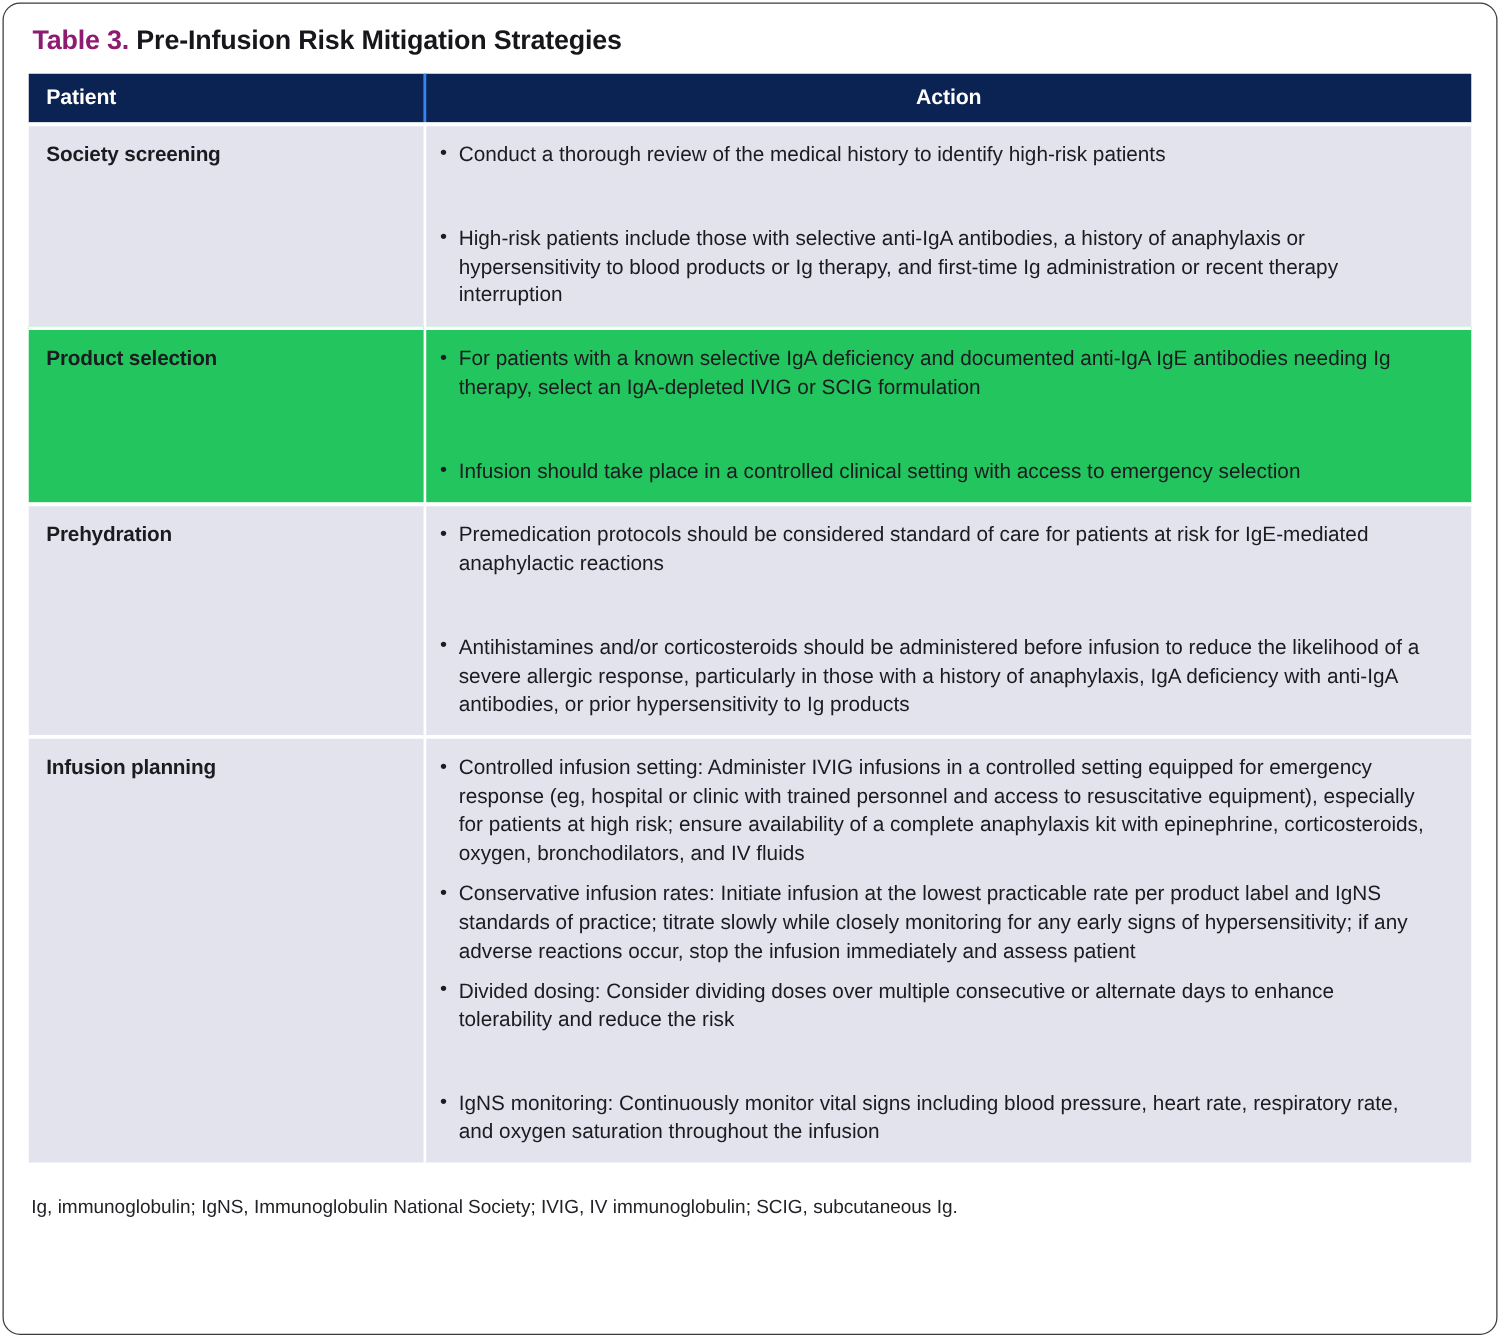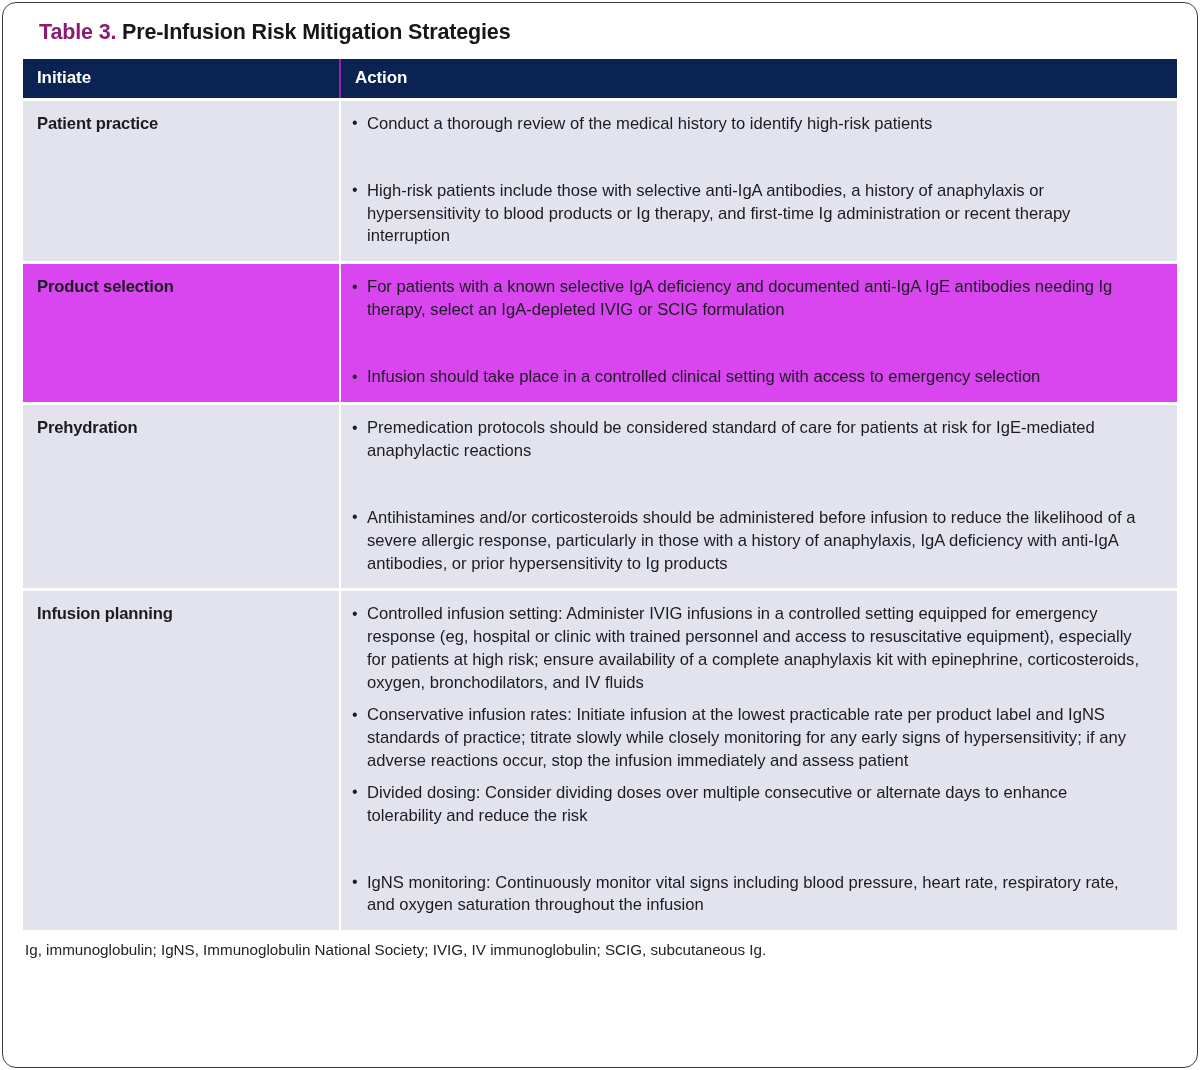--- a/index.html
+++ b/index.html
@@ -24,21 +24,21 @@
     background: #ffffff;
     padding: 17px 20px 0 20px;
     overflow: hidden;
   }
 
   .table-title {
     font-size: 21.5px;
     font-weight: bold;
     color: #17161a;
     letter-spacing: -0.15px;
-    margin: 0 0 13px 16px;
+    margin: 0 0 13px 3px;
     line-height: 1.2;
   }
   .table-title .table-num {
     color: #8e1b72;
   }
 
   table.strategy-table {
     width: 100%;
     border-collapse: separate;
     border-spacing: 0;
@@ -49,21 +49,21 @@
     background: #0b2352;
     color: #ffffff;
     font-size: 17px;
     font-weight: bold;
     text-align: left;
     padding: 9px 14px 10px 14px;
     letter-spacing: -0.1px;
     vertical-align: middle;
   }
   table.strategy-table th.col-strategy { width: 288px; }
-  table.strategy-table th.col-action   { border-left: 2px solid #a21caf; }
+  table.strategy-table th.col-action   { border-left: 2px solid #3b82f6; text-align: center; }
 
   table.strategy-table td {
     vertical-align: top;
     padding: 12px 14px 13px 14px;
     font-size: 16.6px;
     line-height: 1.38;
     color: #1b1b20;
     border-top: 3px solid #ffffff;
   }
   table.strategy-table td.cell-strategy {
@@ -71,21 +71,21 @@
     letter-spacing: -0.15px;
     width: 288px;
   }
   table.strategy-table td.cell-action {
     border-left: 2px solid #ffffff;
     padding-left: 10px;
     padding-right: 32px;
   }
 
   tr.row-shade-a td { background: #e3e3ee; }
-  tr.row-shade-b td { background: #d946ef; }
+  tr.row-shade-b td { background: #22c55e; }
 
   ul.action-list {
     list-style: none;
     margin: 0;
     padding: 0;
   }
   ul.action-list > li {
     position: relative;
     padding-left: 16px;
     margin-bottom: 9px;
@@ -96,48 +96,48 @@
     position: absolute;
     left: 1px;
     top: -0.5px;
     font-size: 16px;
     line-height: 1.38;
     color: #1b1b20;
   }
   .lead { font-weight: normal; text-align: center; }
 
   .footnotes {
-    padding: 8px 2px 0 2px;
+    padding: 24px 2px 0 2px;
     font-size: 15.2px;
     line-height: 1.55;
     color: #232327;
   }
   .footnotes .fn-line { margin: 0 0 9px 0; }
   .footnotes .fn-line:last-child { margin-bottom: 0; }
 </style>
 </head>
 <body>
 
 <div class="table-card">
 
   <div class="table-title">
     <span class="table-num">Table 3.</span>
     <span>Pre-Infusion Risk Mitigation Strategies</span>
   </div>
 
   <table class="strategy-table">
     <thead>
       <tr>
-        <th class="col-strategy">Initiate</th>
+        <th class="col-strategy">Patient</th>
         <th class="col-action">Action</th>
       </tr>
     </thead>
     <tbody id="table-body">
         <tr class="row-shade-a">
-          <td class="cell-strategy">Patient practice</td>
+          <td class="cell-strategy">Society screening</td>
           <td class="cell-action">
             <ul class="action-list">
               <li><span>Conduct a thorough review of the medical history to identify high-risk patients</span></li>
               <li><span>High-risk patients include those with selective anti-IgA antibodies, a history of anaphylaxis or hypersensitivity to blood products or Ig therapy, and first-time Ig administration or recent therapy interruption</span></li>
             </ul>
           </td>
         </tr>
         <tr class="row-shade-b">
           <td class="cell-strategy">Product selection</td>
           <td class="cell-action">

